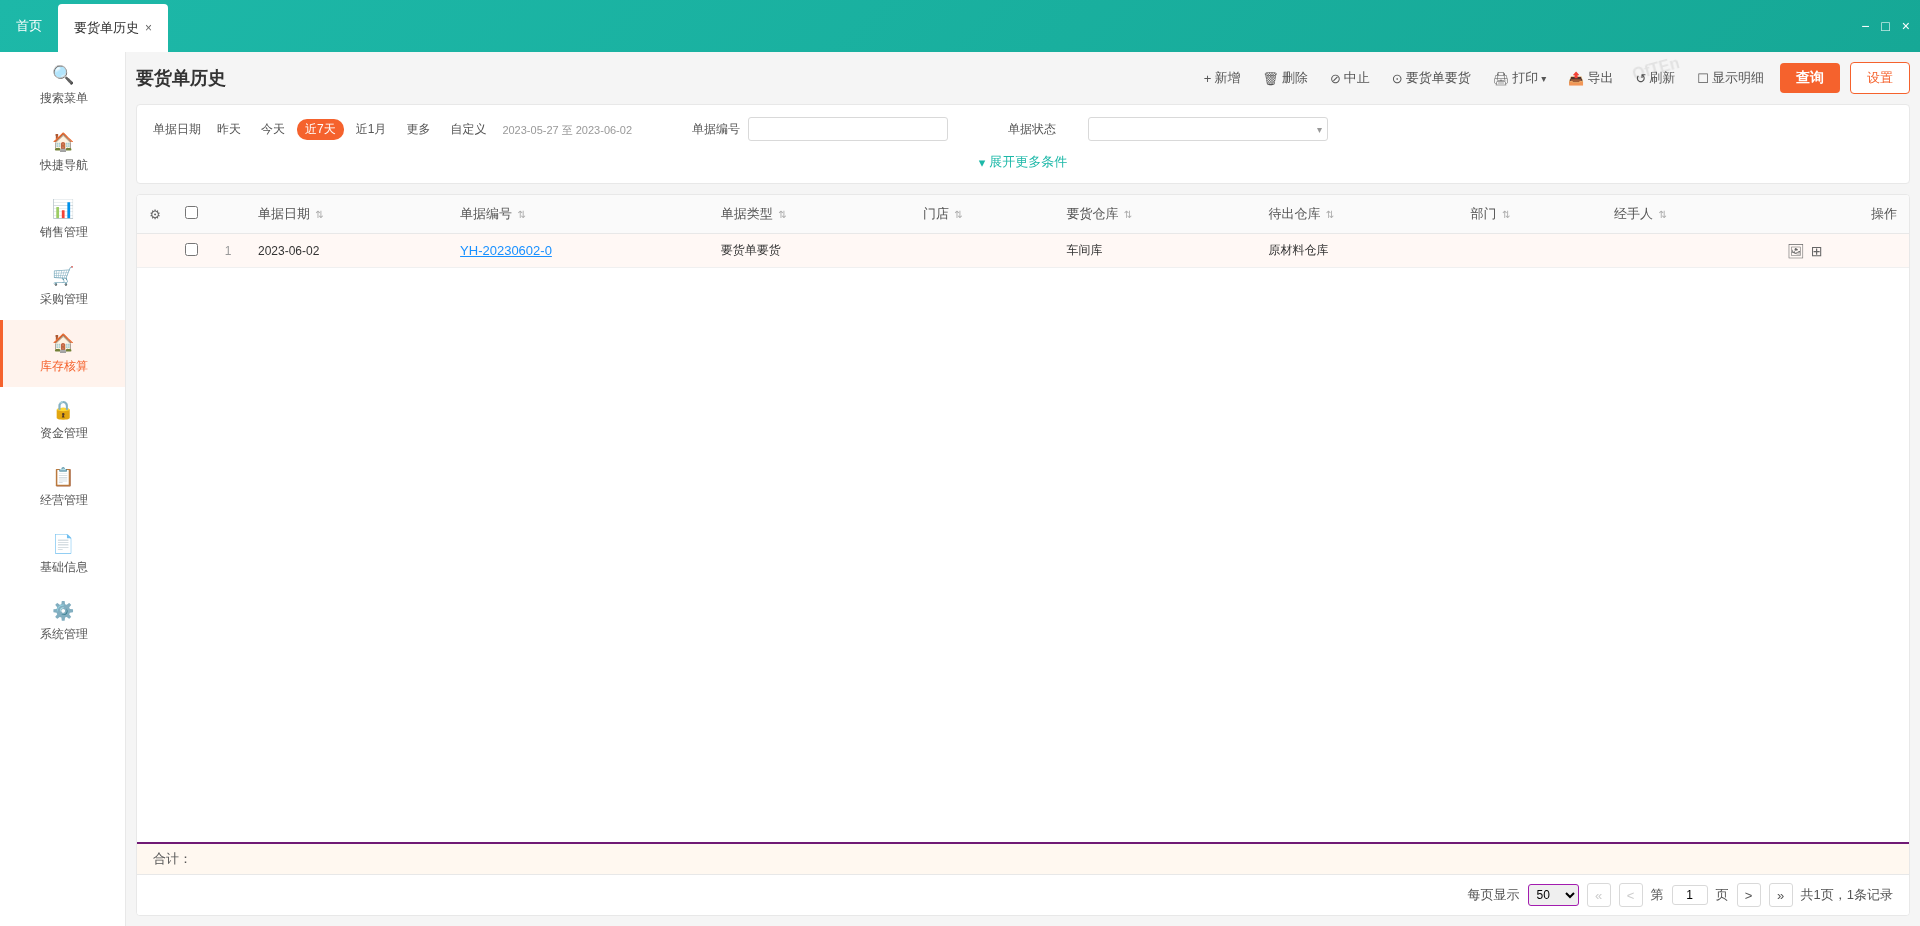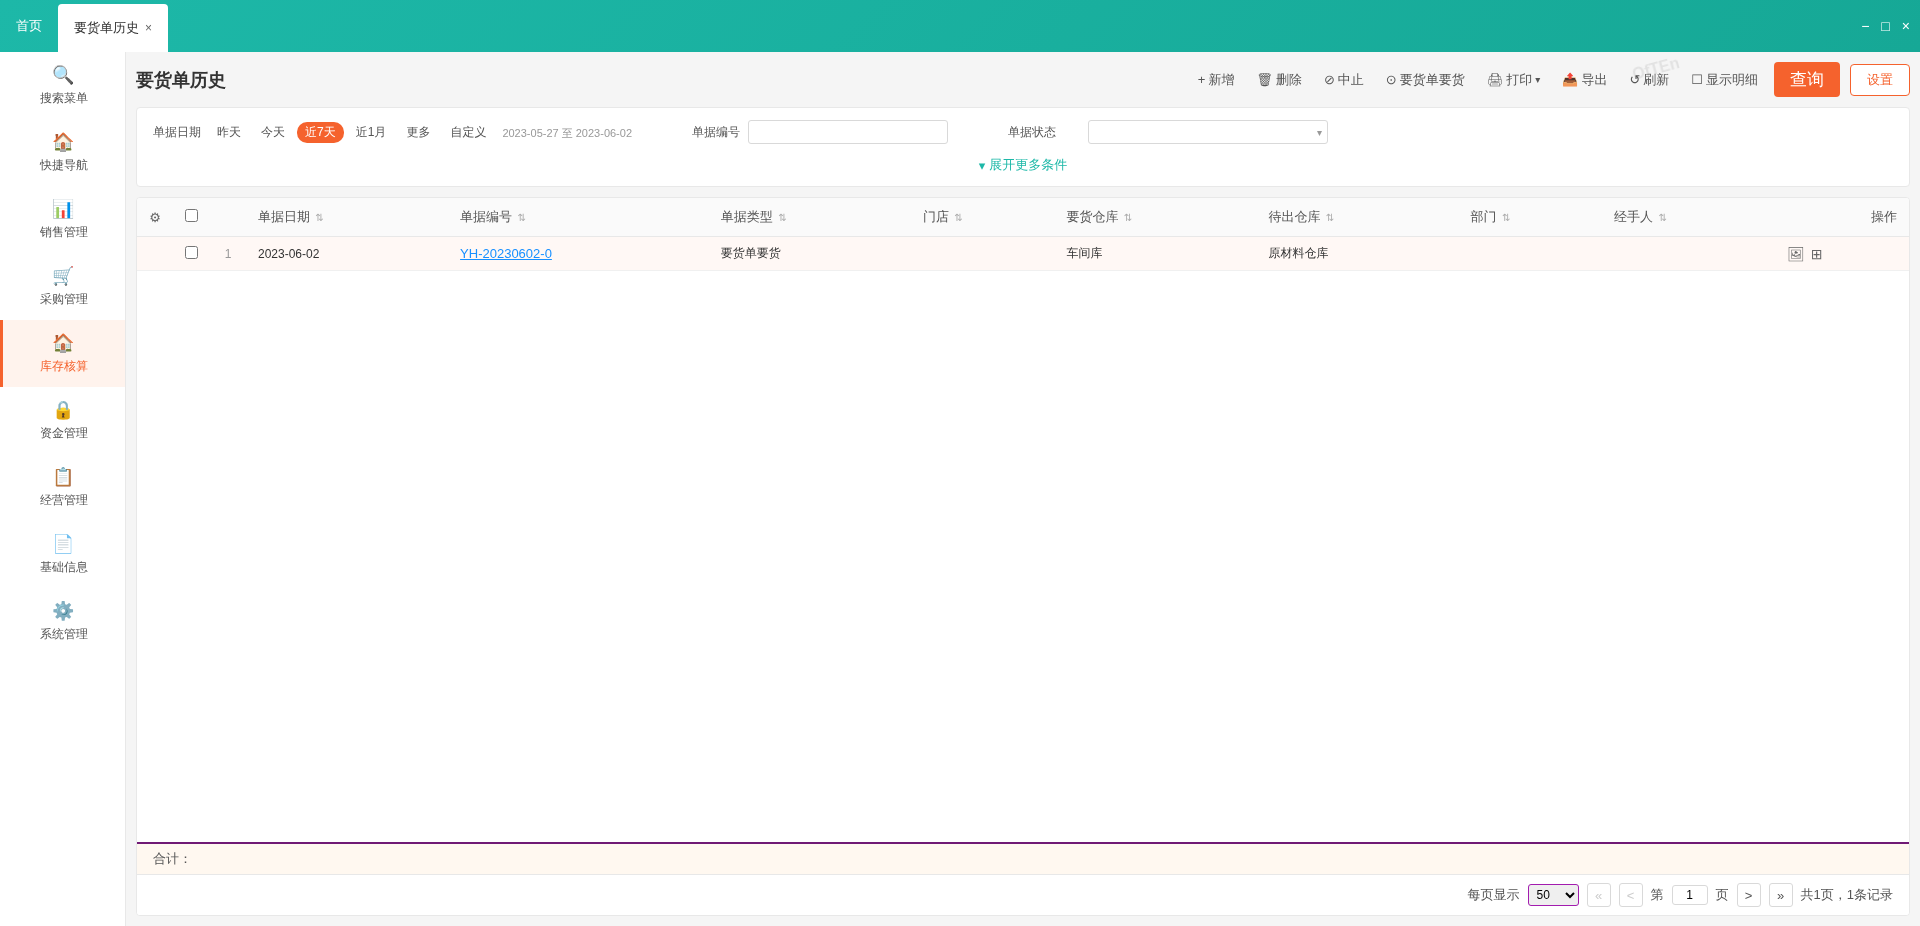--- a/index.html
+++ b/index.html
@@ -50,21 +50,21 @@
       margin-bottom: 10px;
     }
     .page-title { font-size: 18px; font-weight: bold; color: #333; }
     .header-actions { display: flex; align-items: center; gap: 10px; }
     .action-btn {
       display: flex; align-items: center; gap: 3px; cursor: pointer;
       color: #555; font-size: 12px; padding: 4px 6px; border-radius: 3px;
     }
     .action-btn.primary {
       background: #f5622d; color: white; padding: 6px 16px;
-      border-radius: 4px; font-size: 17px;
+      border-radius: 4px; font-size: 14px; font-weight: bold;
     }
     .action-btn.secondary {
       background: #fff; color: #f5622d; border: 1px solid #f5622d;
       padding: 6px 16px; border-radius: 4px; font-size: 13px;
     }
     .action-btn .icon { font-size: 13px; }
 
     
     .filter-panel {
       background: #fff; border: 1px solid #e8e8e8; border-radius: 4px;

